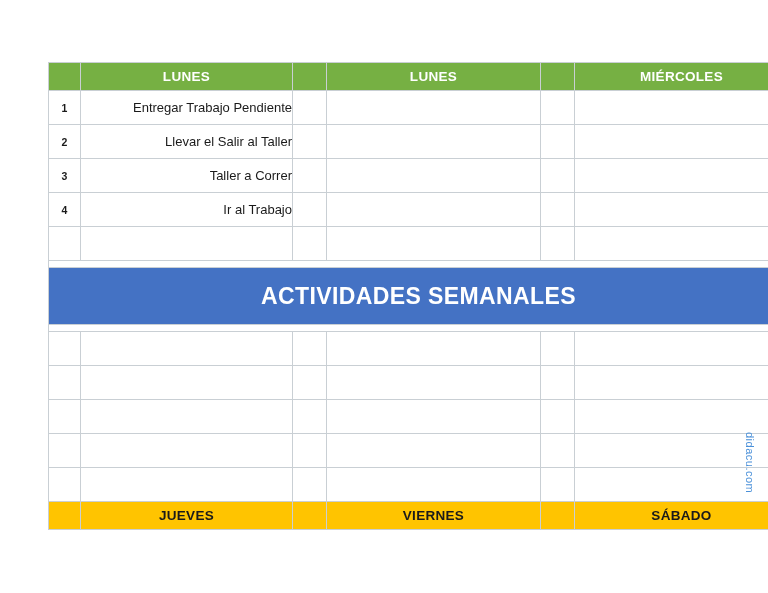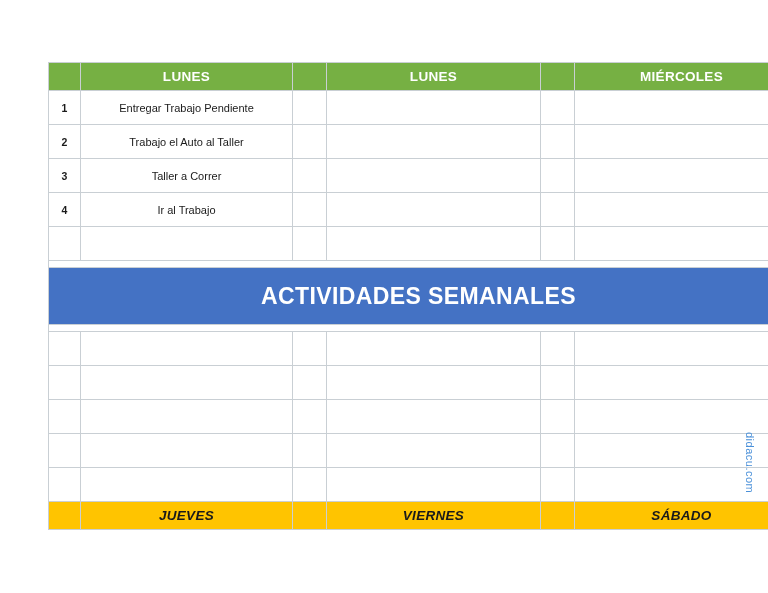--- a/index.html
+++ b/index.html
@@ -54,34 +54,33 @@
   .hdr-green.blank { background: #76b043; }
 
   .hdr-yellow {
     background: #ffc400;
     color: #1a1a1a;
     font-weight: bold;
     font-size: 13.5px;
     text-align: center;
     height: 27px;
     letter-spacing: 0.3px;
-    font-style: italic;
   }
 
   .rownum {
     text-align: center;
     font-size: 10.5px;
     font-weight: bold;
     color: #1a1a1a;
     height: 33px;
   }
 
   .task {
-    text-align: center;
-    font-size: 11px;
+    text-align: right;
+    font-size: 13px;
     color: #1a1a1a;
     height: 33px;
   }
 
   .empty-cell {
     height: 33px;
   }
 
   .banner-row td {
     background: #4472c4;
@@ -141,21 +140,21 @@
       <tr>
         <td class="rownum">1</td>
         <td class="task">Entregar Trabajo Pendiente</td>
         <td class="empty-cell"></td>
         <td class="task"></td>
         <td class="empty-cell"></td>
         <td class="task"></td>
       </tr>
       <tr>
         <td class="rownum">2</td>
-        <td class="task">Trabajo el Auto al Taller</td>
+        <td class="task">Llevar el Salir al Taller</td>
         <td class="empty-cell"></td>
         <td class="task"></td>
         <td class="empty-cell"></td>
         <td class="task"></td>
       </tr>
       <tr>
         <td class="rownum">3</td>
         <td class="task">Taller a Correr</td>
         <td class="empty-cell"></td>
         <td class="task"></td>

